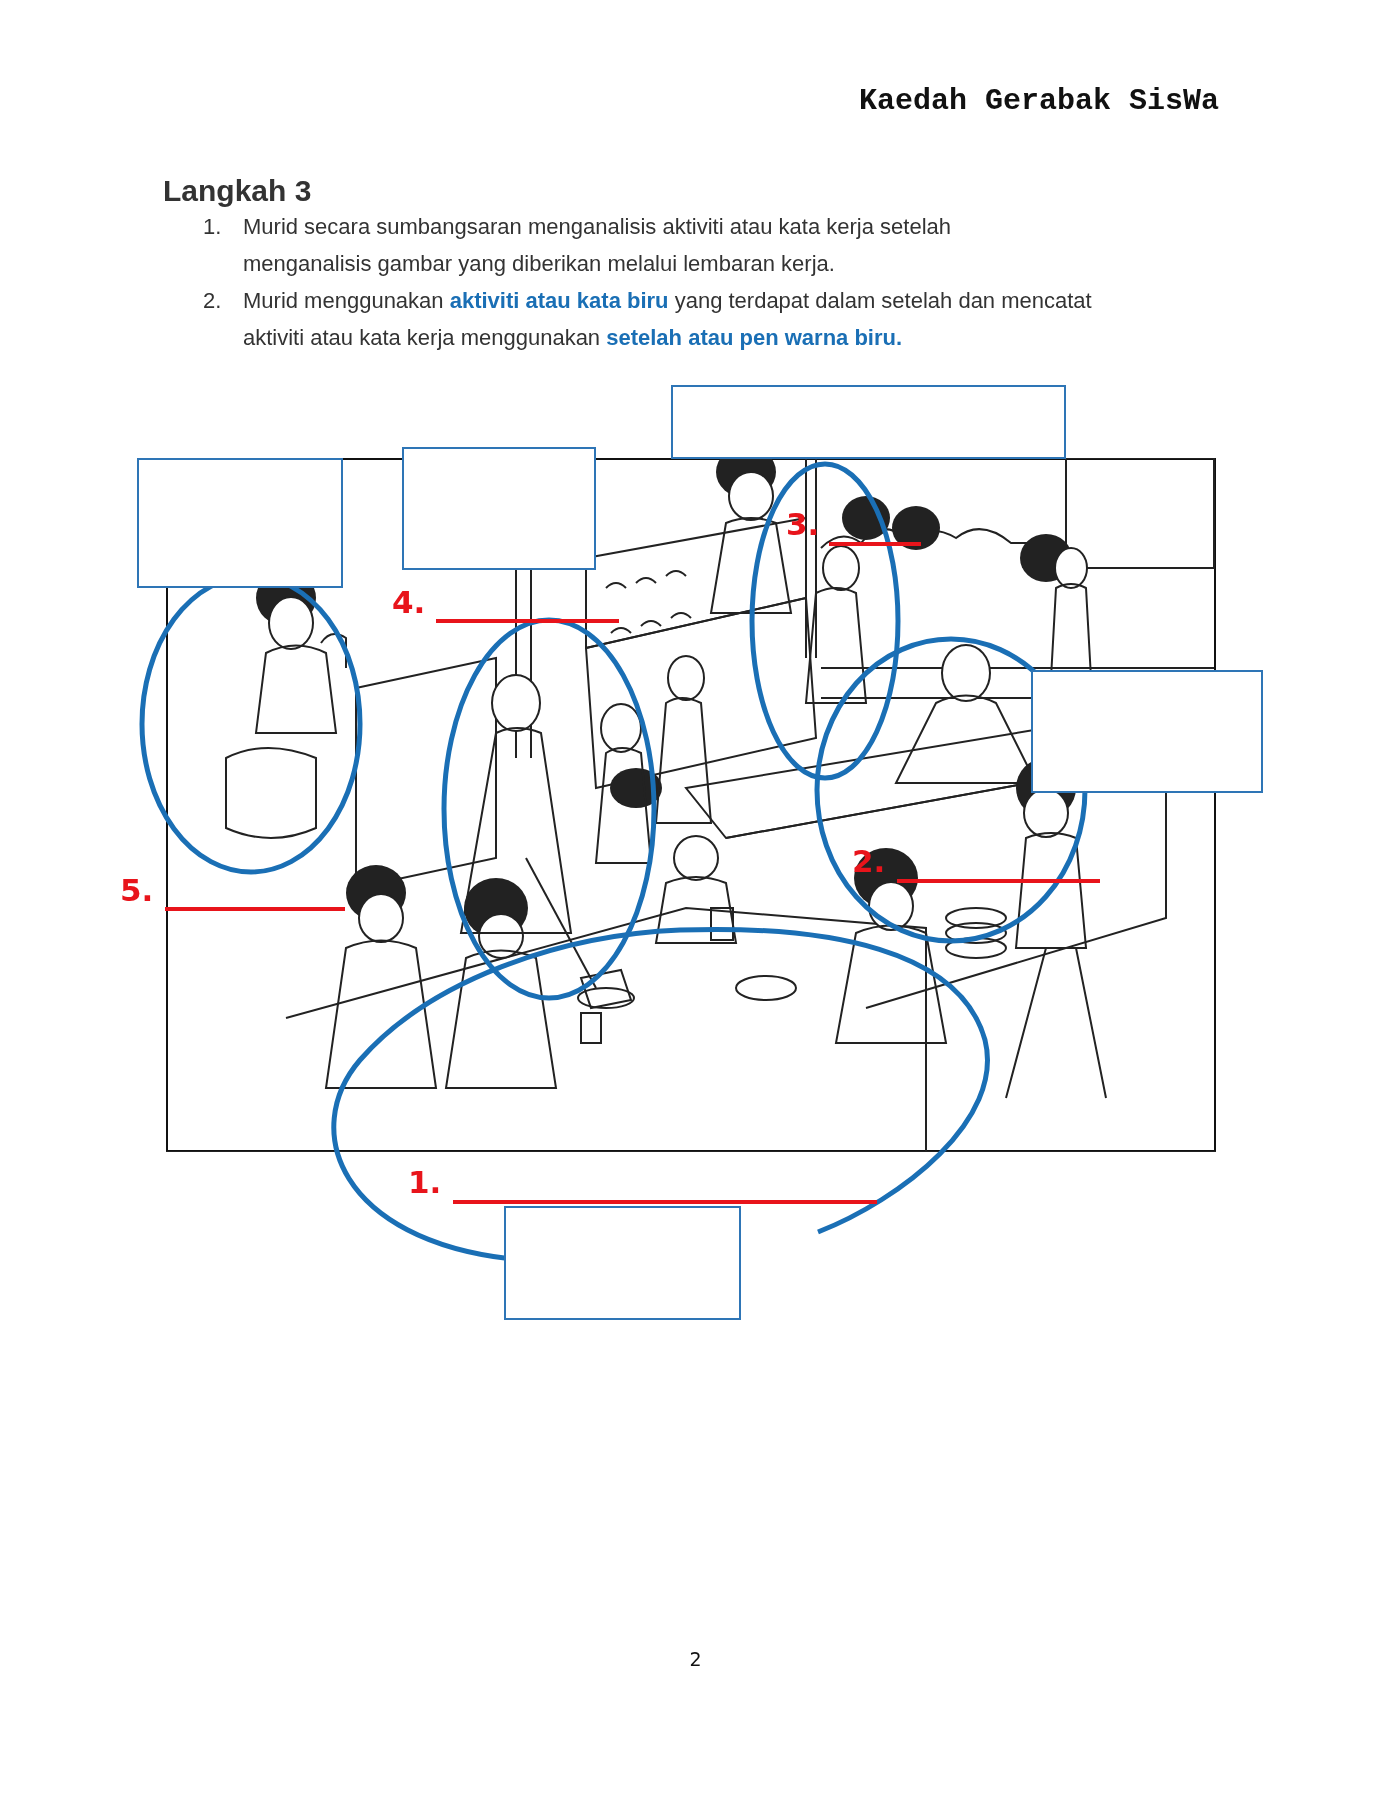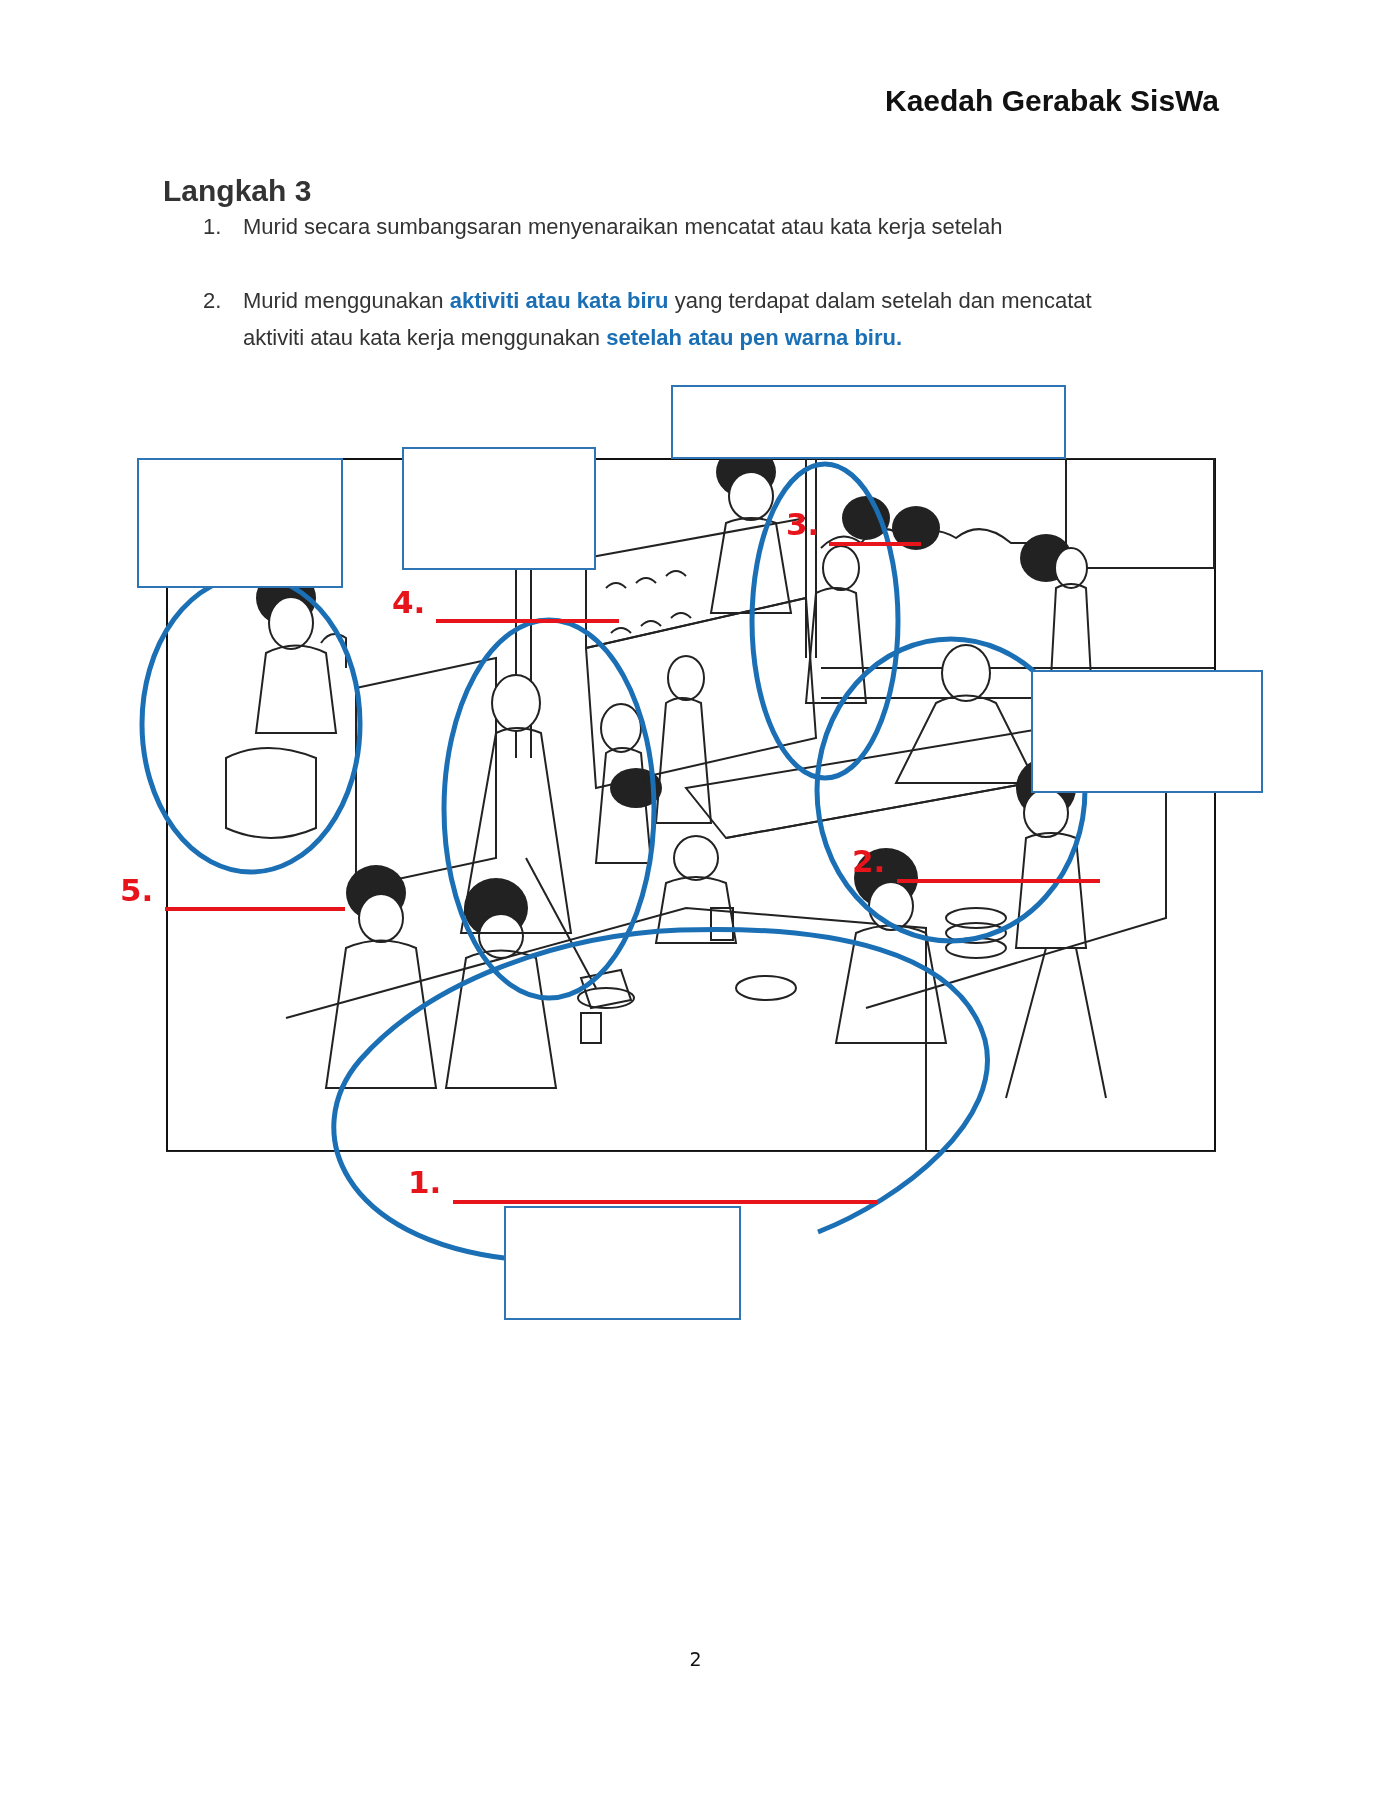--- a/index.html
+++ b/index.html
@@ -1,19 +1,19 @@
 <!DOCTYPE html>
 <html><head>
 <meta charset="utf-8">
 <style>
   html, body { margin: 0; padding: 0; background: #ffffff; }
   body { width: 1391px; height: 1800px; position: relative; overflow: hidden; }
   .page-title {
     position: absolute; right: 172px; top: 84px;
-    font-family: Liberation Sans, sans-serif; font-weight: bold; font-size: 30px;
+    font-family: Liberation Mono, monospace; font-weight: bold; font-size: 30px;
     color: #111; letter-spacing: 0px;
   }
   .step-heading {
     position: absolute; left: 163px; top: 174px;
     font-family: "Liberation Sans", sans-serif; font-weight: bold; font-size: 30px; color: #333;
   }
   .instr {
     position: absolute; left: 203px; width: 1040px;
     font-family: "Liberation Sans", sans-serif; font-size: 22px; color: #333; line-height: 37px;
   }
@@ -43,21 +43,22 @@
 </head>
 <body>
 
 <div class="page-title">Kaedah Gerabak SisWa</div>
 
 <div class="step-heading">Langkah 3</div>
 
 <div class="instr" style="top:208px;height:74px;">
   <span class="num">1.</span>
   <span class="txt">
-    <span>Murid secara sumbangsaran menyenaraikan mencatat atau kata kerja setelah</span><br>
+    <span>Murid secara sumbangsaran menganalisis aktiviti atau kata kerja setelah</span><br>
+    <span>menganalisis gambar yang diberikan melalui lembaran kerja.</span>
   </span>
 </div>
 
 <div class="instr" style="top:282px;height:74px;">
   <span class="num">2.</span>
   <span class="txt">
     <span>Murid menggunakan </span><span class="hl">aktiviti atau kata biru</span><span> yang terdapat dalam setelah dan mencatat</span><br>
     <span>aktiviti atau kata kerja menggunakan </span><span class="hl">setelah atau pen warna biru.</span>
   </span>
 </div>

